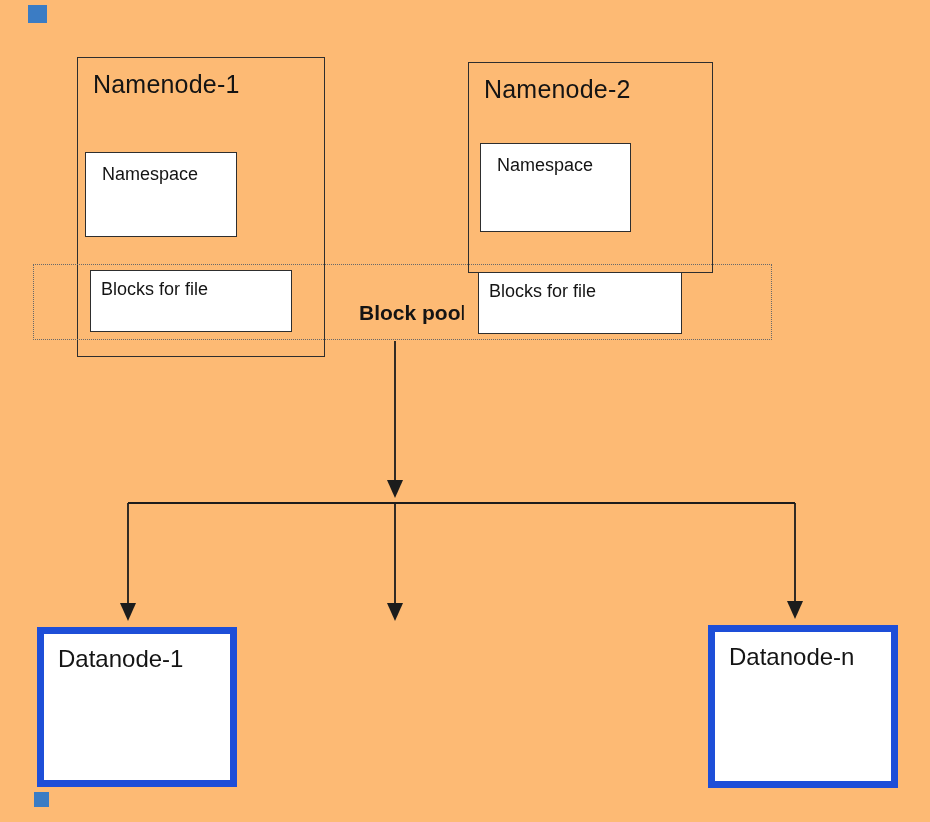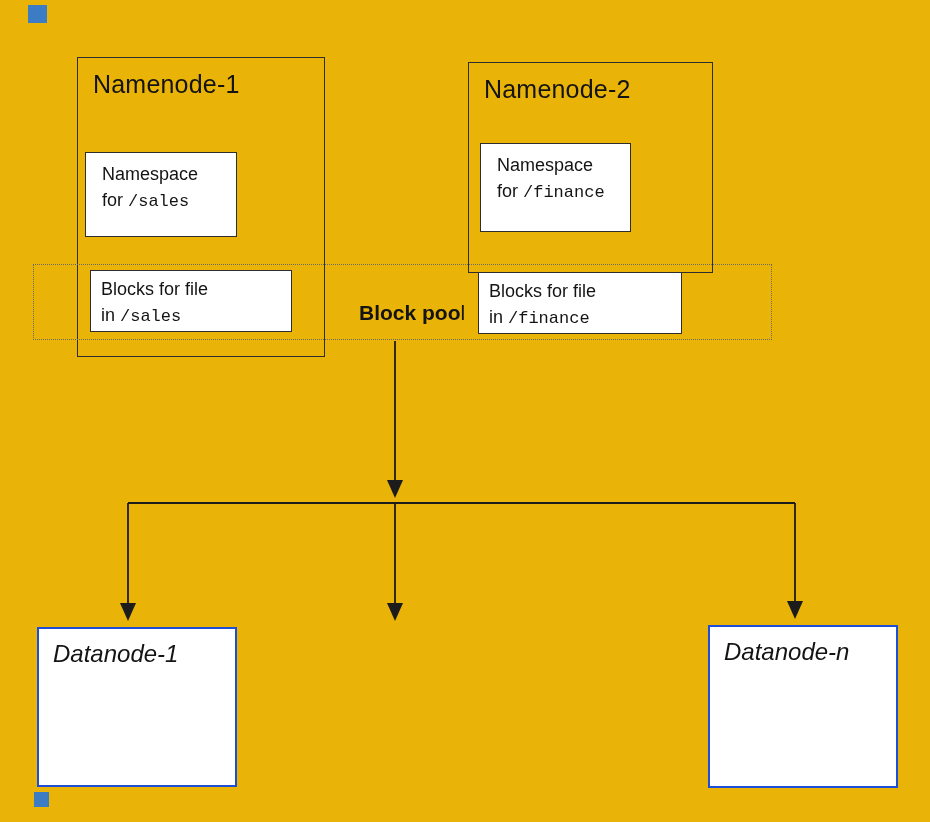--- a/index.html
+++ b/index.html
@@ -1,20 +1,20 @@
 <!DOCTYPE html>
 <html><head>
 <meta charset="utf-8">
 <style>
   html, body { margin: 0; padding: 0; background: #ffffff; }
   #canvas {
     position: relative;
     width: 930px;
     height: 822px;
-    background: #eab308;
+    background: #fdba74;
     font-family: "Liberation Sans", sans-serif;
     color: #141414;
     overflow: hidden;
   }
   .outer-box {
     position: absolute;
     border: 1px solid #2e2e2e;
     background: transparent;
     box-sizing: border-box;
   }
@@ -48,24 +48,23 @@
   }
   .blockpool-label {
     position: absolute;
     left: 327px; top: 301px;
     font-size: 21px;
     white-space: nowrap;
   }
   .blockpool-label .bold-part { font-weight: bold; margin-left: 32px; }
   .datanode-box {
     position: absolute;
-    border: 2px solid #1d4ed8;
+    border: 7px solid #1d4ed8;
     background: #ffffff;
     box-sizing: border-box;
-    font-style: italic;
   }
   .datanode-title {
     position: absolute;
     left: 14px;
     top: 11px;
     font-size: 24px;
     white-space: nowrap;
   }
   .artifact-square { position: absolute; }
   .sq-top { left: 28px; top: 5px; width: 19px; height: 18px; }
@@ -89,36 +88,32 @@
   </div>
 
   <div class="outer-box" style="left:468px; top:62px; width:245px; height:211px;">
     <div class="node-title">Namenode-2</div>
   </div>
 
   <div class="dotted-rect"></div>
 
   <div class="inner-box" style="left:85px; top:152px; width:152px; height:85px;">
     <div>Namespace</div>
-    <div><span>for </span><span class="mono">/sales</span></div>
   </div>
 
   <div class="inner-box" style="left:480px; top:143px; width:151px; height:89px;">
     <div>Namespace</div>
-    <div><span>for </span><span class="mono">/finance</span></div>
   </div>
 
   <div class="inner-box" style="left:90px; top:270px; width:202px; height:62px; padding:5px 10px;">
     <div>Blocks for file</div>
-    <div><span>in </span><span class="mono">/sales</span></div>
   </div>
 
   <div class="inner-box" style="left:478px; top:272px; width:204px; height:62px; padding:5px 10px;">
     <div>Blocks for file</div>
-    <div><span>in </span><span class="mono">/finance</span></div>
   </div>
 
   <div class="blockpool-label"><span class="bold-part">Block poo</span><span>l</span></div>
 
   <svg id="connector-layer" width="930" height="822" viewBox="0 0 930 822">
     <g stroke="#1c1c1c" stroke-width="1.8" fill="none">
 
       <line x1="395" y1="341" x2="395" y2="481"></line>
 
       <line x1="128" y1="503" x2="795" y2="503"></line>

